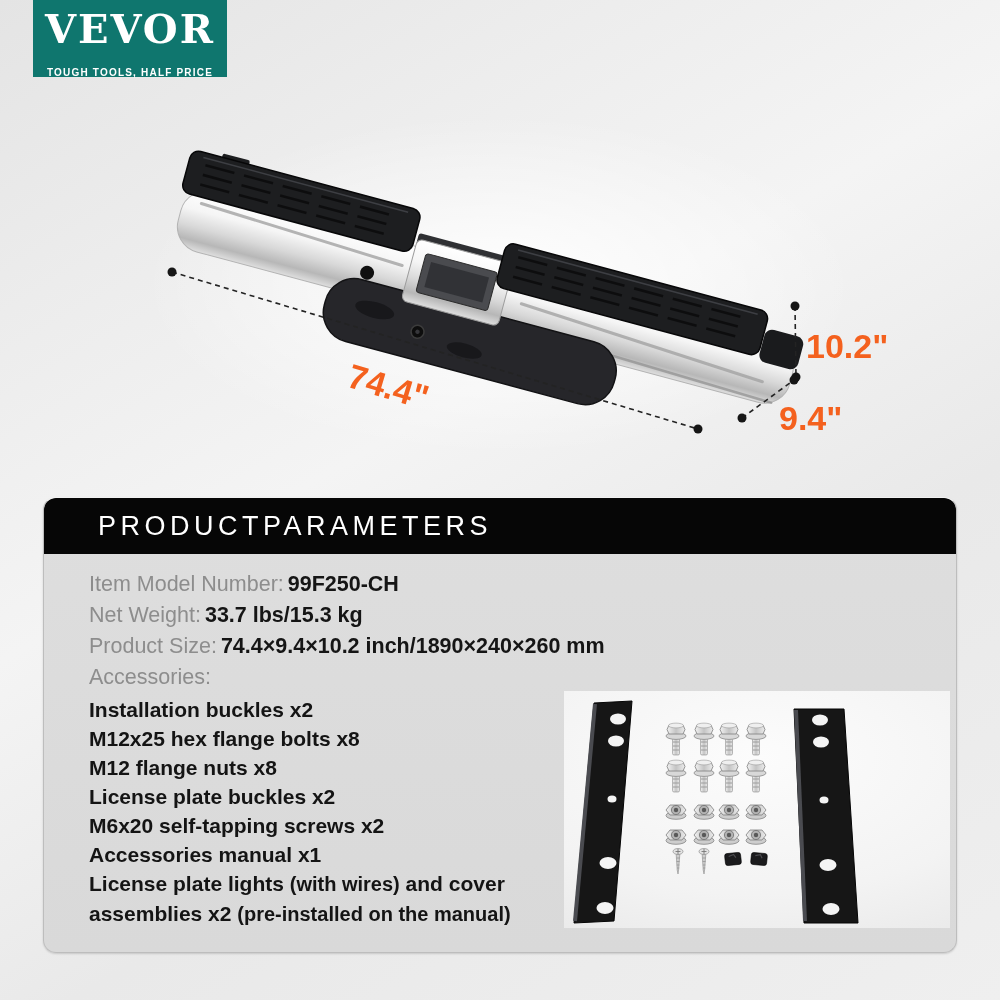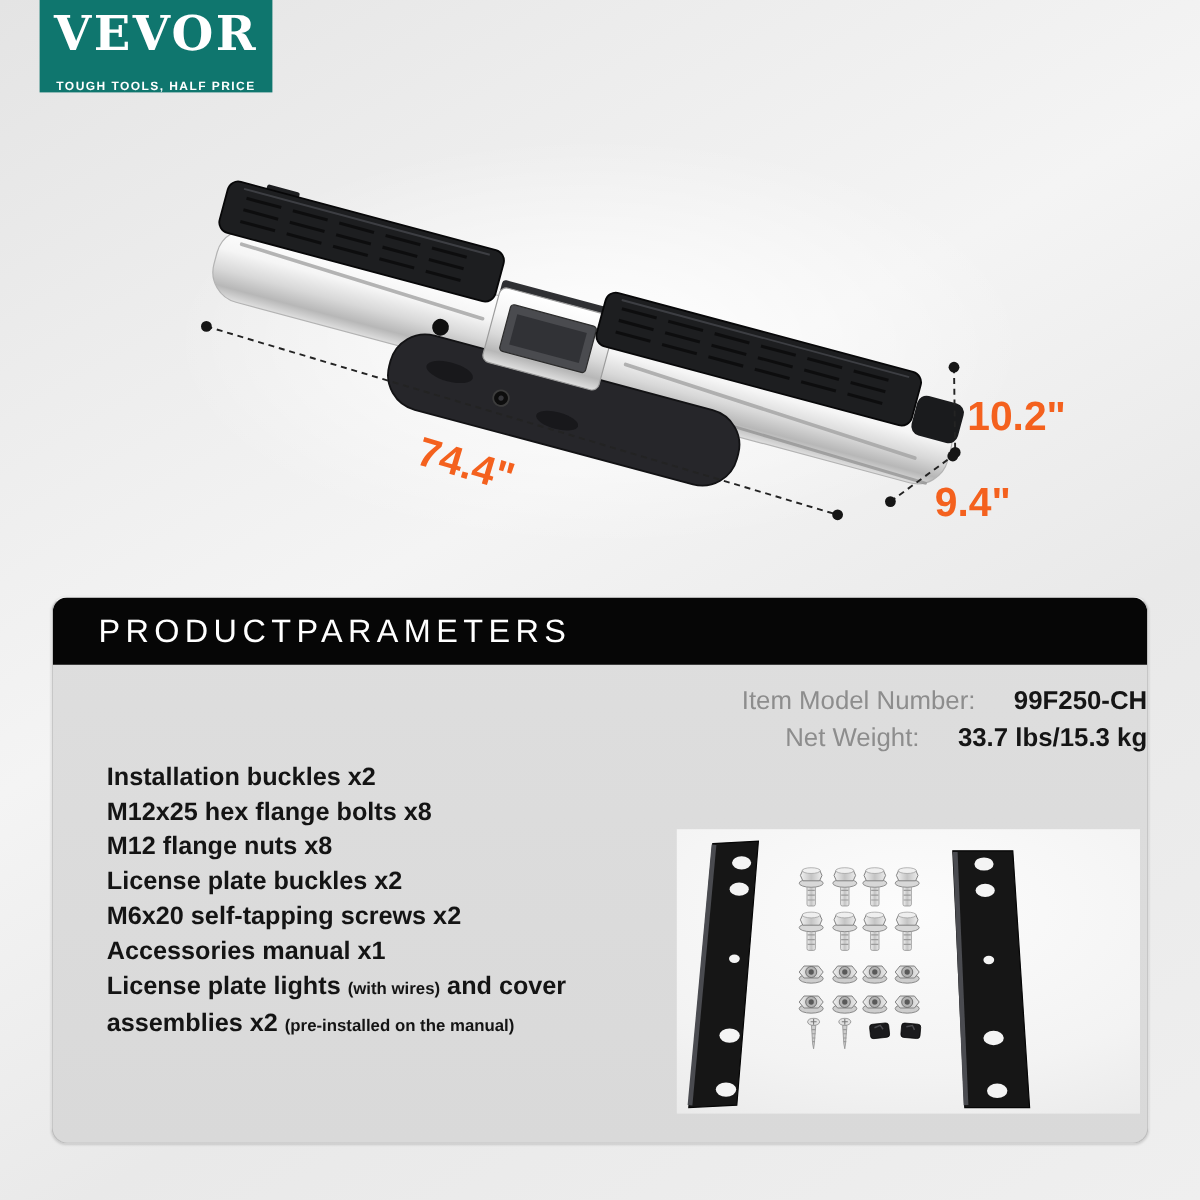--- a/index.html
+++ b/index.html
@@ -29,29 +29,29 @@
   text.dim{font-family:"Liberation Sans",sans-serif;font-weight:bold;font-size:34px;fill:#F4611E;}
   
   .card{
     position:absolute;left:43px;top:497px;width:914px;height:456px;
     background:linear-gradient(180deg,#dedede 0%,#d9d9d9 100%);
     border-radius:13px;border:1px solid #bdbdbd;border-top-color:#f2f2f2;
     box-shadow:0 1px 2px rgba(0,0,0,.15);box-sizing:border-box;overflow:hidden;
   }
   .card-header{
     height:56px;background:#060606;border-radius:11px 11px 0 0;
-    display:flex;align-items:center;padding-left:38px;
+    display:flex;align-items:center;padding-left:54px;
   }
   .card-title{color:#fff;font-size:27px;font-weight:400;letter-spacing:4.5px;}
   .card-body{padding:15px 0 0 45px;position:relative;}
-  .spec-row{display:flex;gap:32px;line-height:31px;font-size:21.5px;white-space:nowrap;justify-content:flex-end;}
+  .spec-row{display:flex;gap:4px;line-height:31px;font-size:21.5px;white-space:nowrap;}
   .spec-label{color:#8d8d8d;}
   .spec-value{color:#151515;font-weight:bold;}
   .acc-list{margin-top:2px;width:462px;font-size:21px;font-weight:bold;color:#141414;line-height:29px;}
-  .acc-note{font-size:14px;}
+  .acc-note{font-size:20px;}
   
   .acc-photo{
     position:absolute;left:520px;top:193px;width:386px;height:237px;
     background:radial-gradient(120% 105% at 50% 28%,#fcfcfc 0%,#f3f3f3 55%,#e4e4e4 100%);
   }
 </style>
 </head>
 <body>
 
 <div class="glow"></div>
@@ -134,20 +134,28 @@
   </div>
   <div class="card-body">
     <div class="spec-row">
       <span class="spec-label">Item Model Number:</span>
       <span class="spec-value">99F250-CH</span>
     </div>
     <div class="spec-row">
       <span class="spec-label">Net Weight:</span>
       <span class="spec-value">33.7 lbs/15.3 kg</span>
     </div>
+    <div class="spec-row">
+      <span class="spec-label">Product Size:</span>
+      <span class="spec-value">74.4×9.4×10.2 inch/1890×240×260 mm</span>
+    </div>
+    <div class="spec-row">
+      <span class="spec-label">Accessories:</span>
+      <span class="spec-value"></span>
+    </div>
     <div class="acc-list">
       <div>Installation buckles x2</div>
       <div>M12x25 hex flange bolts x8</div>
       <div>M12 flange nuts x8</div>
       <div>License plate buckles x2</div>
       <div>M6x20 self-tapping screws x2</div>
       <div>Accessories manual x1</div>
       <div>
         <span>License plate lights</span>
         <span class="acc-note">(with wires)</span>

